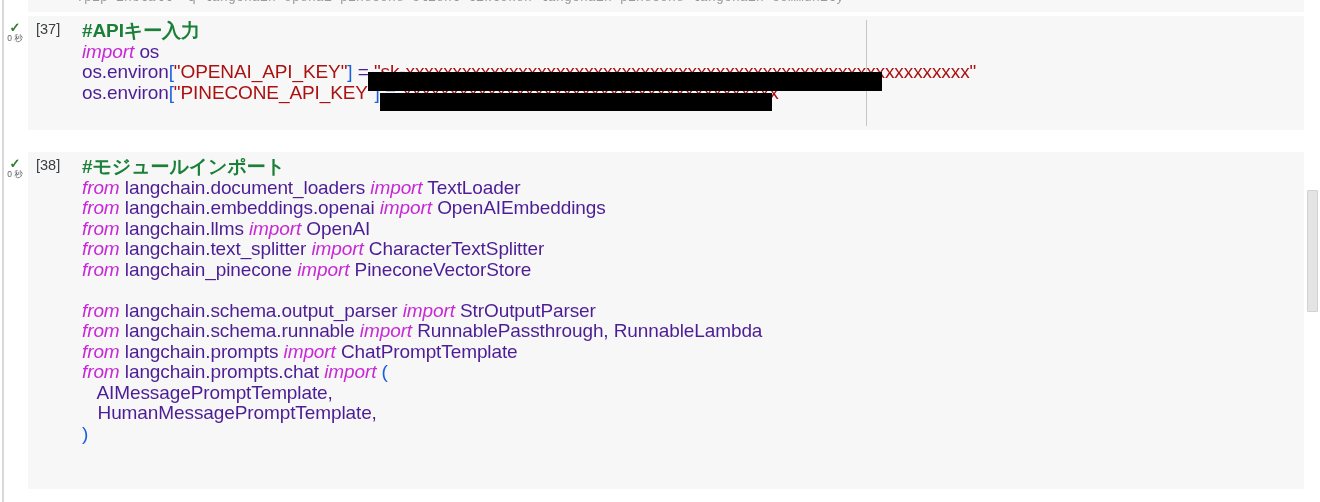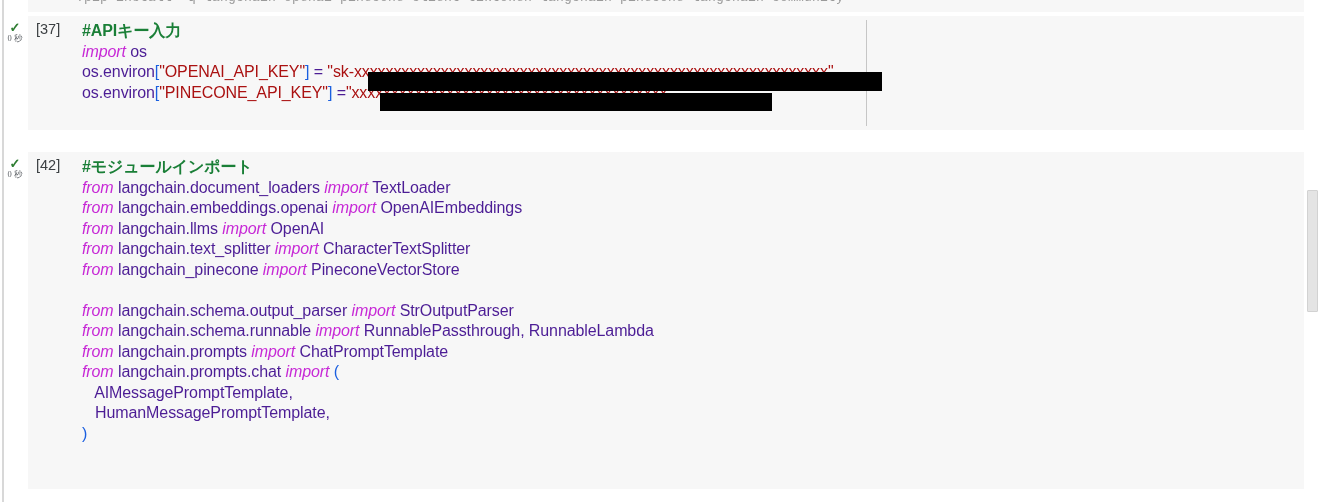--- a/index.html
+++ b/index.html
@@ -80,21 +80,21 @@
   }
   .check {
     display: block;
     color: #2e7d32;
     font-size: 13px;
     line-height: 11px;
     font-weight: 700;
   }
   .elapsed {
     display: block;
-    font-family: Liberation Serif, serif;
+    font-family: Liberation Sans, sans-serif;
     font-size: 8.5px;
     color: #5f6368;
     line-height: 10px;
     white-space: nowrap;
   }
   .exec-count {
     position: absolute;
     top: 5px;
     left: 36px;
     font-family: "Liberation Sans", sans-serif;
@@ -102,21 +102,21 @@
     color: #3c4043;
     white-space: nowrap;
   }
 
   
   .code {
     position: absolute;
     left: 82px;
     top: 5px;
     font-family: "Liberation Sans", sans-serif;
-    font-size: 16px;
+    font-size: 19px;
     line-height: 20.5px;
     white-space: pre;
     color: #202124;
     letter-spacing: -0.1px;
   }
   .code .ln { display: block; height: 20.5px; }
 
   
   .tok-comment { color: #1a7f37; font-weight: 700; }
   .tok-kw      { color: #c729d6; font-style: italic; }
@@ -184,21 +184,21 @@
         <div class="redact" style="left: 380px; top: 77px; width: 392px; height: 18px;"></div>
       </div>
       <div class="cell" style="top: 152px; height: 337px;">
         <div class="cell-bg" style="height: 337px;"></div>
         <div class="gutter">
           <div class="run-status">
             <span class="check">✓</span>
             <span class="elapsed">0 秒</span>
           </div>
         </div>
-        <div class="exec-count">[42]</div>
+        <div class="exec-count">[38]</div>
         <div class="code"><span class="ln"><span class="tok-comment">#モジュールインポート</span></span><span class="ln"><span class="tok-kw">from</span><span class="tok-plain"> langchain.document_loaders </span><span class="tok-kw">import</span><span class="tok-plain"> TextLoader</span></span><span class="ln"><span class="tok-kw">from</span><span class="tok-plain"> langchain.embeddings.openai </span><span class="tok-kw">import</span><span class="tok-plain"> OpenAIEmbeddings</span></span><span class="ln"><span class="tok-kw">from</span><span class="tok-plain"> langchain.llms </span><span class="tok-kw">import</span><span class="tok-plain"> OpenAI</span></span><span class="ln"><span class="tok-kw">from</span><span class="tok-plain"> langchain.text_splitter </span><span class="tok-kw">import</span><span class="tok-plain"> CharacterTextSplitter</span></span><span class="ln"><span class="tok-kw">from</span><span class="tok-plain"> langchain_pinecone </span><span class="tok-kw">import</span><span class="tok-plain"> PineconeVectorStore</span></span><span class="ln">&nbsp;</span><span class="ln"><span class="tok-kw">from</span><span class="tok-plain"> langchain.schema.output_parser </span><span class="tok-kw">import</span><span class="tok-plain"> StrOutputParser</span></span><span class="ln"><span class="tok-kw">from</span><span class="tok-plain"> langchain.schema.runnable </span><span class="tok-kw">import</span><span class="tok-plain"> RunnablePassthrough, RunnableLambda</span></span><span class="ln"><span class="tok-kw">from</span><span class="tok-plain"> langchain.prompts </span><span class="tok-kw">import</span><span class="tok-plain"> ChatPromptTemplate</span></span><span class="ln"><span class="tok-kw">from</span><span class="tok-plain"> langchain.prompts.chat </span><span class="tok-kw">import</span><span class="tok-plain"> </span><span class="tok-punct">(</span></span><span class="ln"><span class="tok-plain">   AIMessagePromptTemplate,</span></span><span class="ln"><span class="tok-plain">   HumanMessagePromptTemplate,</span></span><span class="ln"><span class="tok-punct">)</span></span></div>
       </div>
     </div>
 
   <div class="scrollbar-track">
     <div class="scrollbar-thumb" id="sb-thumb" style="top: 190px; height: 122px;"></div>
   </div>
 
 </div>
 

